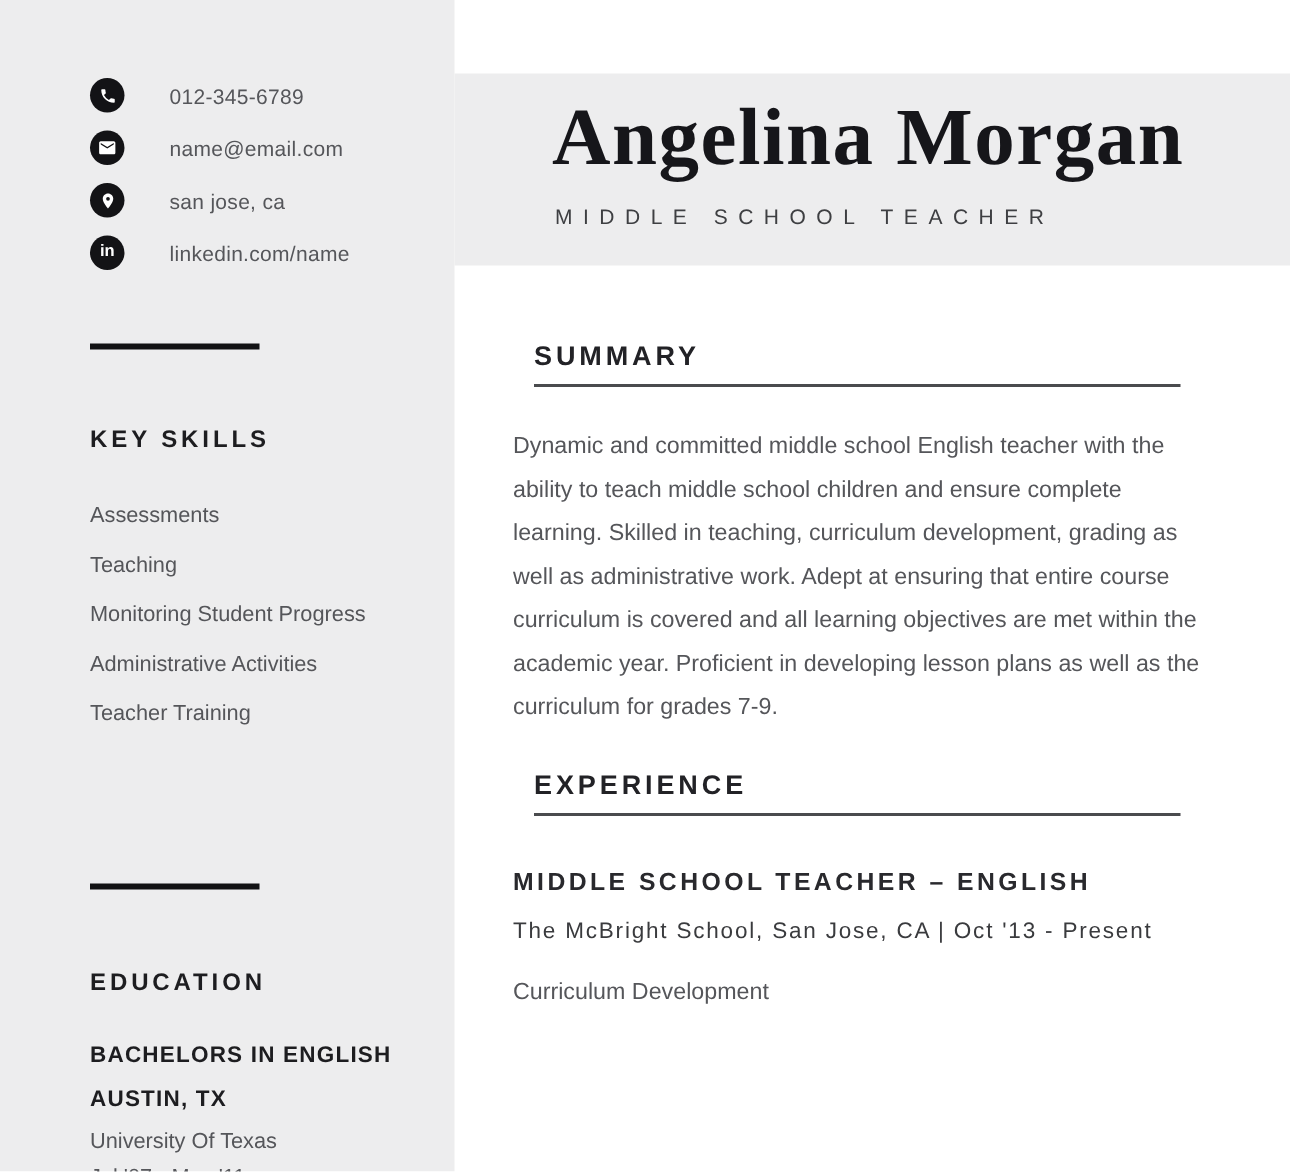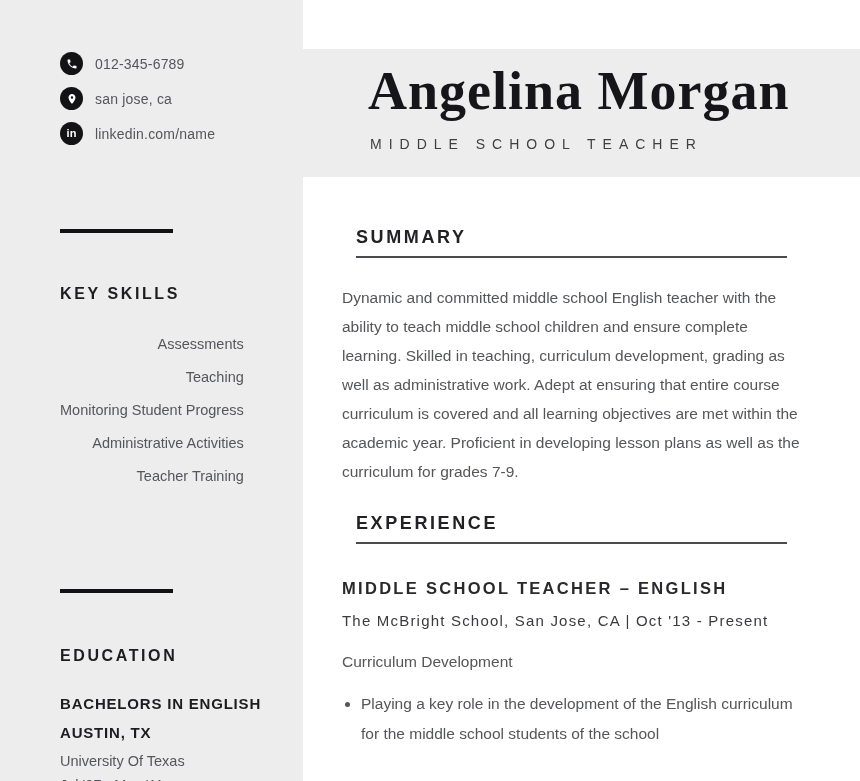--- a/index.html
+++ b/index.html
@@ -14,21 +14,21 @@
     background:#ffffff;
     overflow:hidden;
   }
   
   .sidebar{
     position:absolute;left:0;top:0;
     width:303px;height:781px;
     background:var(--panel-bg,#ededee);
   }
   .contact{position:absolute;left:60px;top:46px;}
-  .contact-row{display:flex;align-items:center;height:35px;gap:12px;text-align:right;}
+  .contact-row{display:flex;align-items:center;height:35px;gap:30px;text-align:right;}
   .icon-circle{
     width:23px;height:23px;border-radius:50%;
     background:var(--icon-bg,#131316);
     display:flex;align-items:center;justify-content:center;
     flex:0 0 auto;
   }
   .icon-circle svg{display:block;}
   .icon-in{
     color:#ffffff;font-size:11px;font-weight:bold;
     font-family:"Liberation Sans",sans-serif;line-height:1;
@@ -44,21 +44,21 @@
   }
   .divider-1{top:229px;}
   .divider-2{top:589px;}
   .side-heading{
     margin:0;
     font-size:16px;line-height:18px;font-weight:600;
     letter-spacing:2.6px;color:var(--ink,#1d1d20);
     white-space:nowrap;
   }
   .skills{position:absolute;left:60px;top:285px;}
-  .skills ul{list-style:none;margin:25px 0 0 0;padding:0;text-align:right;}
+  .skills ul{list-style:none;margin:25px 0 0 0;padding:0;}
   .skills li{
     height:33px;line-height:33px;
     font-size:14.5px;color:var(--body-text,#55565a);
     white-space:nowrap;
   }
   .education{position:absolute;left:60px;top:647px;width:230px;}
   .edu-degree{
     margin:24px 0 0 0;
     font-size:15px;font-weight:700;line-height:29px;
     letter-spacing:.8px;color:var(--ink,#1d1d20);
@@ -143,20 +143,28 @@
   <div class="sidebar">
 
     <div class="contact">
       <div class="contact-row">
         <span class="icon-circle">
           <svg width="12" height="12" viewBox="0 0 24 24">
               <path fill="#ffffff" d="M6.62 10.79a15.05 15.05 0 0 0 6.59 6.59l2.2-2.2c.27-.27.67-.36 1.02-.24 1.12.37 2.33.57 3.57.57.55 0 1 .45 1 1V20c0 .55-.45 1-1 1C10.61 21 3 13.39 3 4c0-.55.45-1 1-1h3.5c.55 0 1 .45 1 1 0 1.25.2 2.45.57 3.57.11.35.03.74-.25 1.02l-2.2 2.2z"></path>
             </svg>
         </span>
         <span class="contact-text">012-345-6789</span>
+      </div>
+      <div class="contact-row">
+        <span class="icon-circle">
+          <svg width="13" height="13" viewBox="0 0 24 24">
+              <path fill="#ffffff" d="M20 4H4c-1.1 0-1.99.9-1.99 2L2 18c0 1.1.9 2 2 2h16c1.1 0 2-.9 2-2V6c0-1.1-.9-2-2-2zm0 4-8 5-8-5V6l8 5 8-5v2z"></path>
+            </svg>
+        </span>
+        <span class="contact-text">name@email.com</span>
       </div>
       <div class="contact-row">
         <span class="icon-circle">
           <svg width="12" height="12" viewBox="0 0 24 24">
               <path fill="#ffffff" d="M12 2C8.13 2 5 5.13 5 9c0 5.25 7 13 7 13s7-7.75 7-13c0-3.87-3.13-7-7-7zm0 9.5A2.5 2.5 0 1 1 12 6.5a2.5 2.5 0 0 1 0 5z"></path>
             </svg>
         </span>
         <span class="contact-text">san jose, ca</span>
       </div>
       <div class="contact-row">
@@ -199,19 +207,16 @@
   <div class="main">
 
     <h2 class="section-heading mt-summary">SUMMARY</h2>
     <p class="summary-body">Dynamic and committed middle school  English teacher with the ability to teach middle school children and ensure complete learning. Skilled in teaching, curriculum development, grading as well as administrative work. Adept at ensuring that entire course curriculum is covered and all learning objectives are met within the academic year. Proficient in developing lesson plans as well as the curriculum for grades 7-9.</p>
 
     <h2 class="section-heading mt-experience">EXPERIENCE</h2>
 
     <h3 class="job-title">MIDDLE SCHOOL TEACHER – ENGLISH</h3>
     <p class="job-meta">The McBright School, San Jose, CA | Oct '13 - Present</p>
     <p class="job-category">Curriculum Development</p>
-    <ul class="bullets">
-      <li>Playing a key role in the development of the English curriculum for the middle school students of the school</li>
-    </ul>
 
   </div>
 
 </div>
 
 </body></html>

